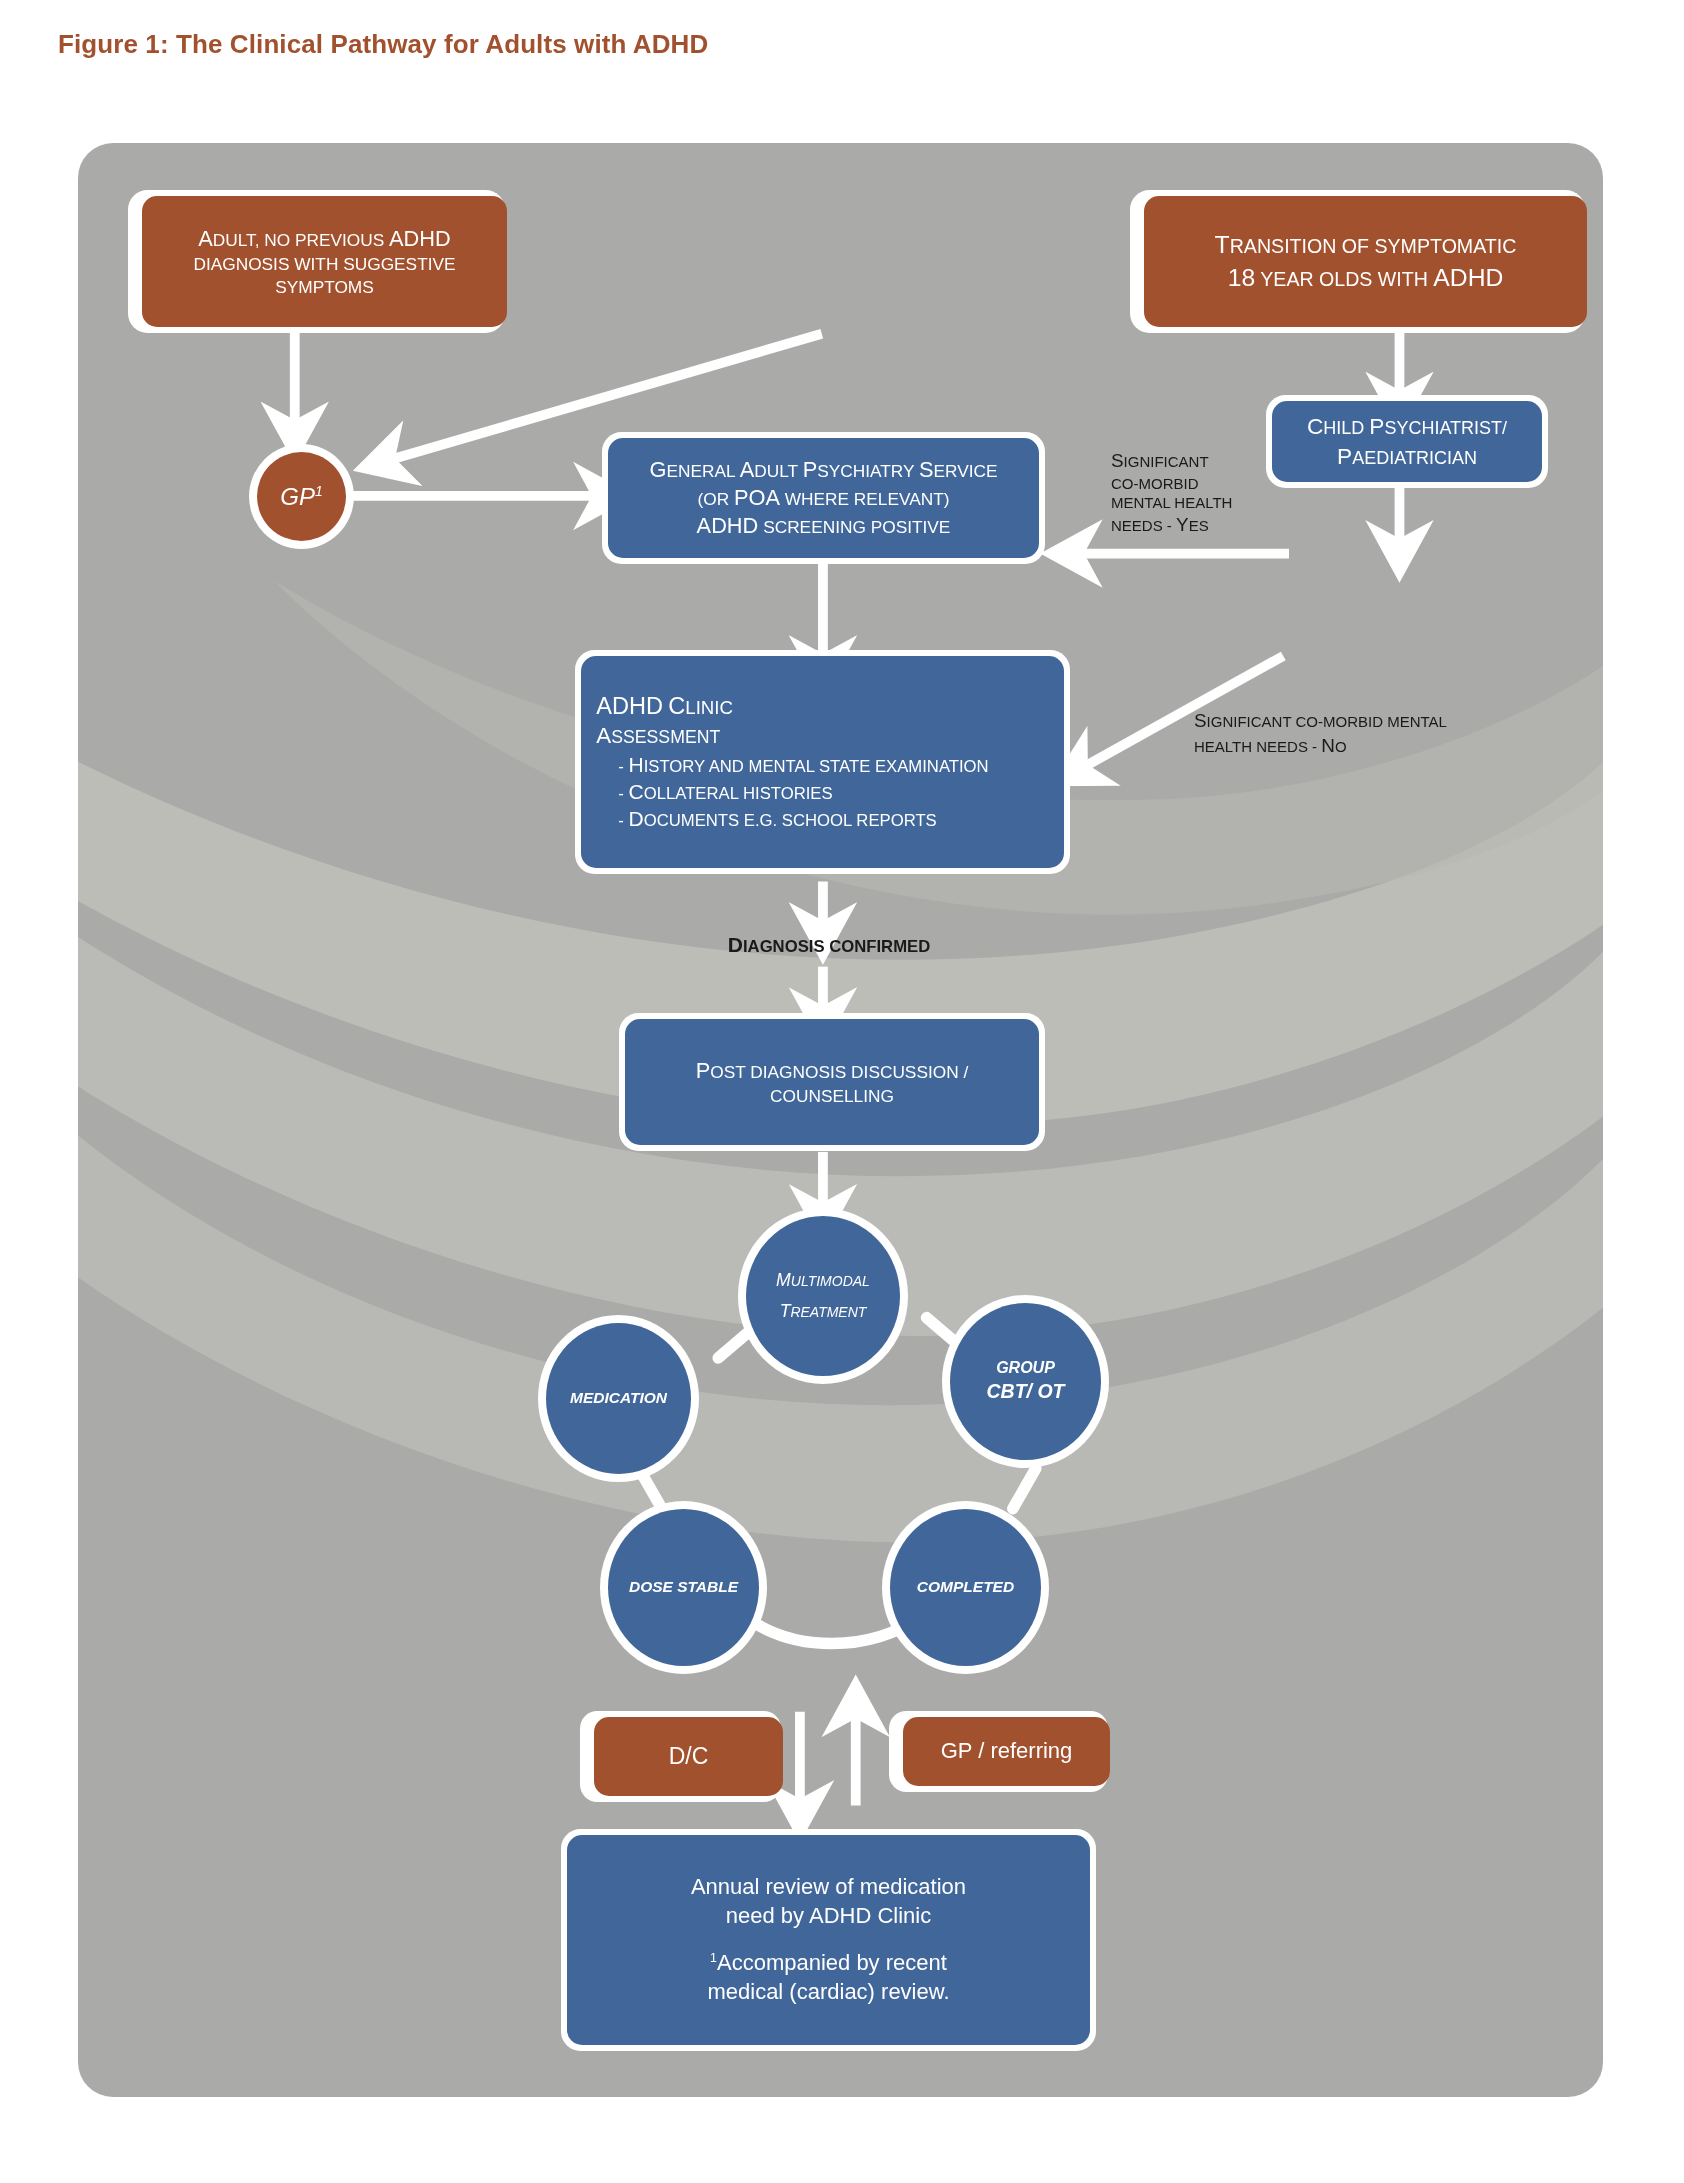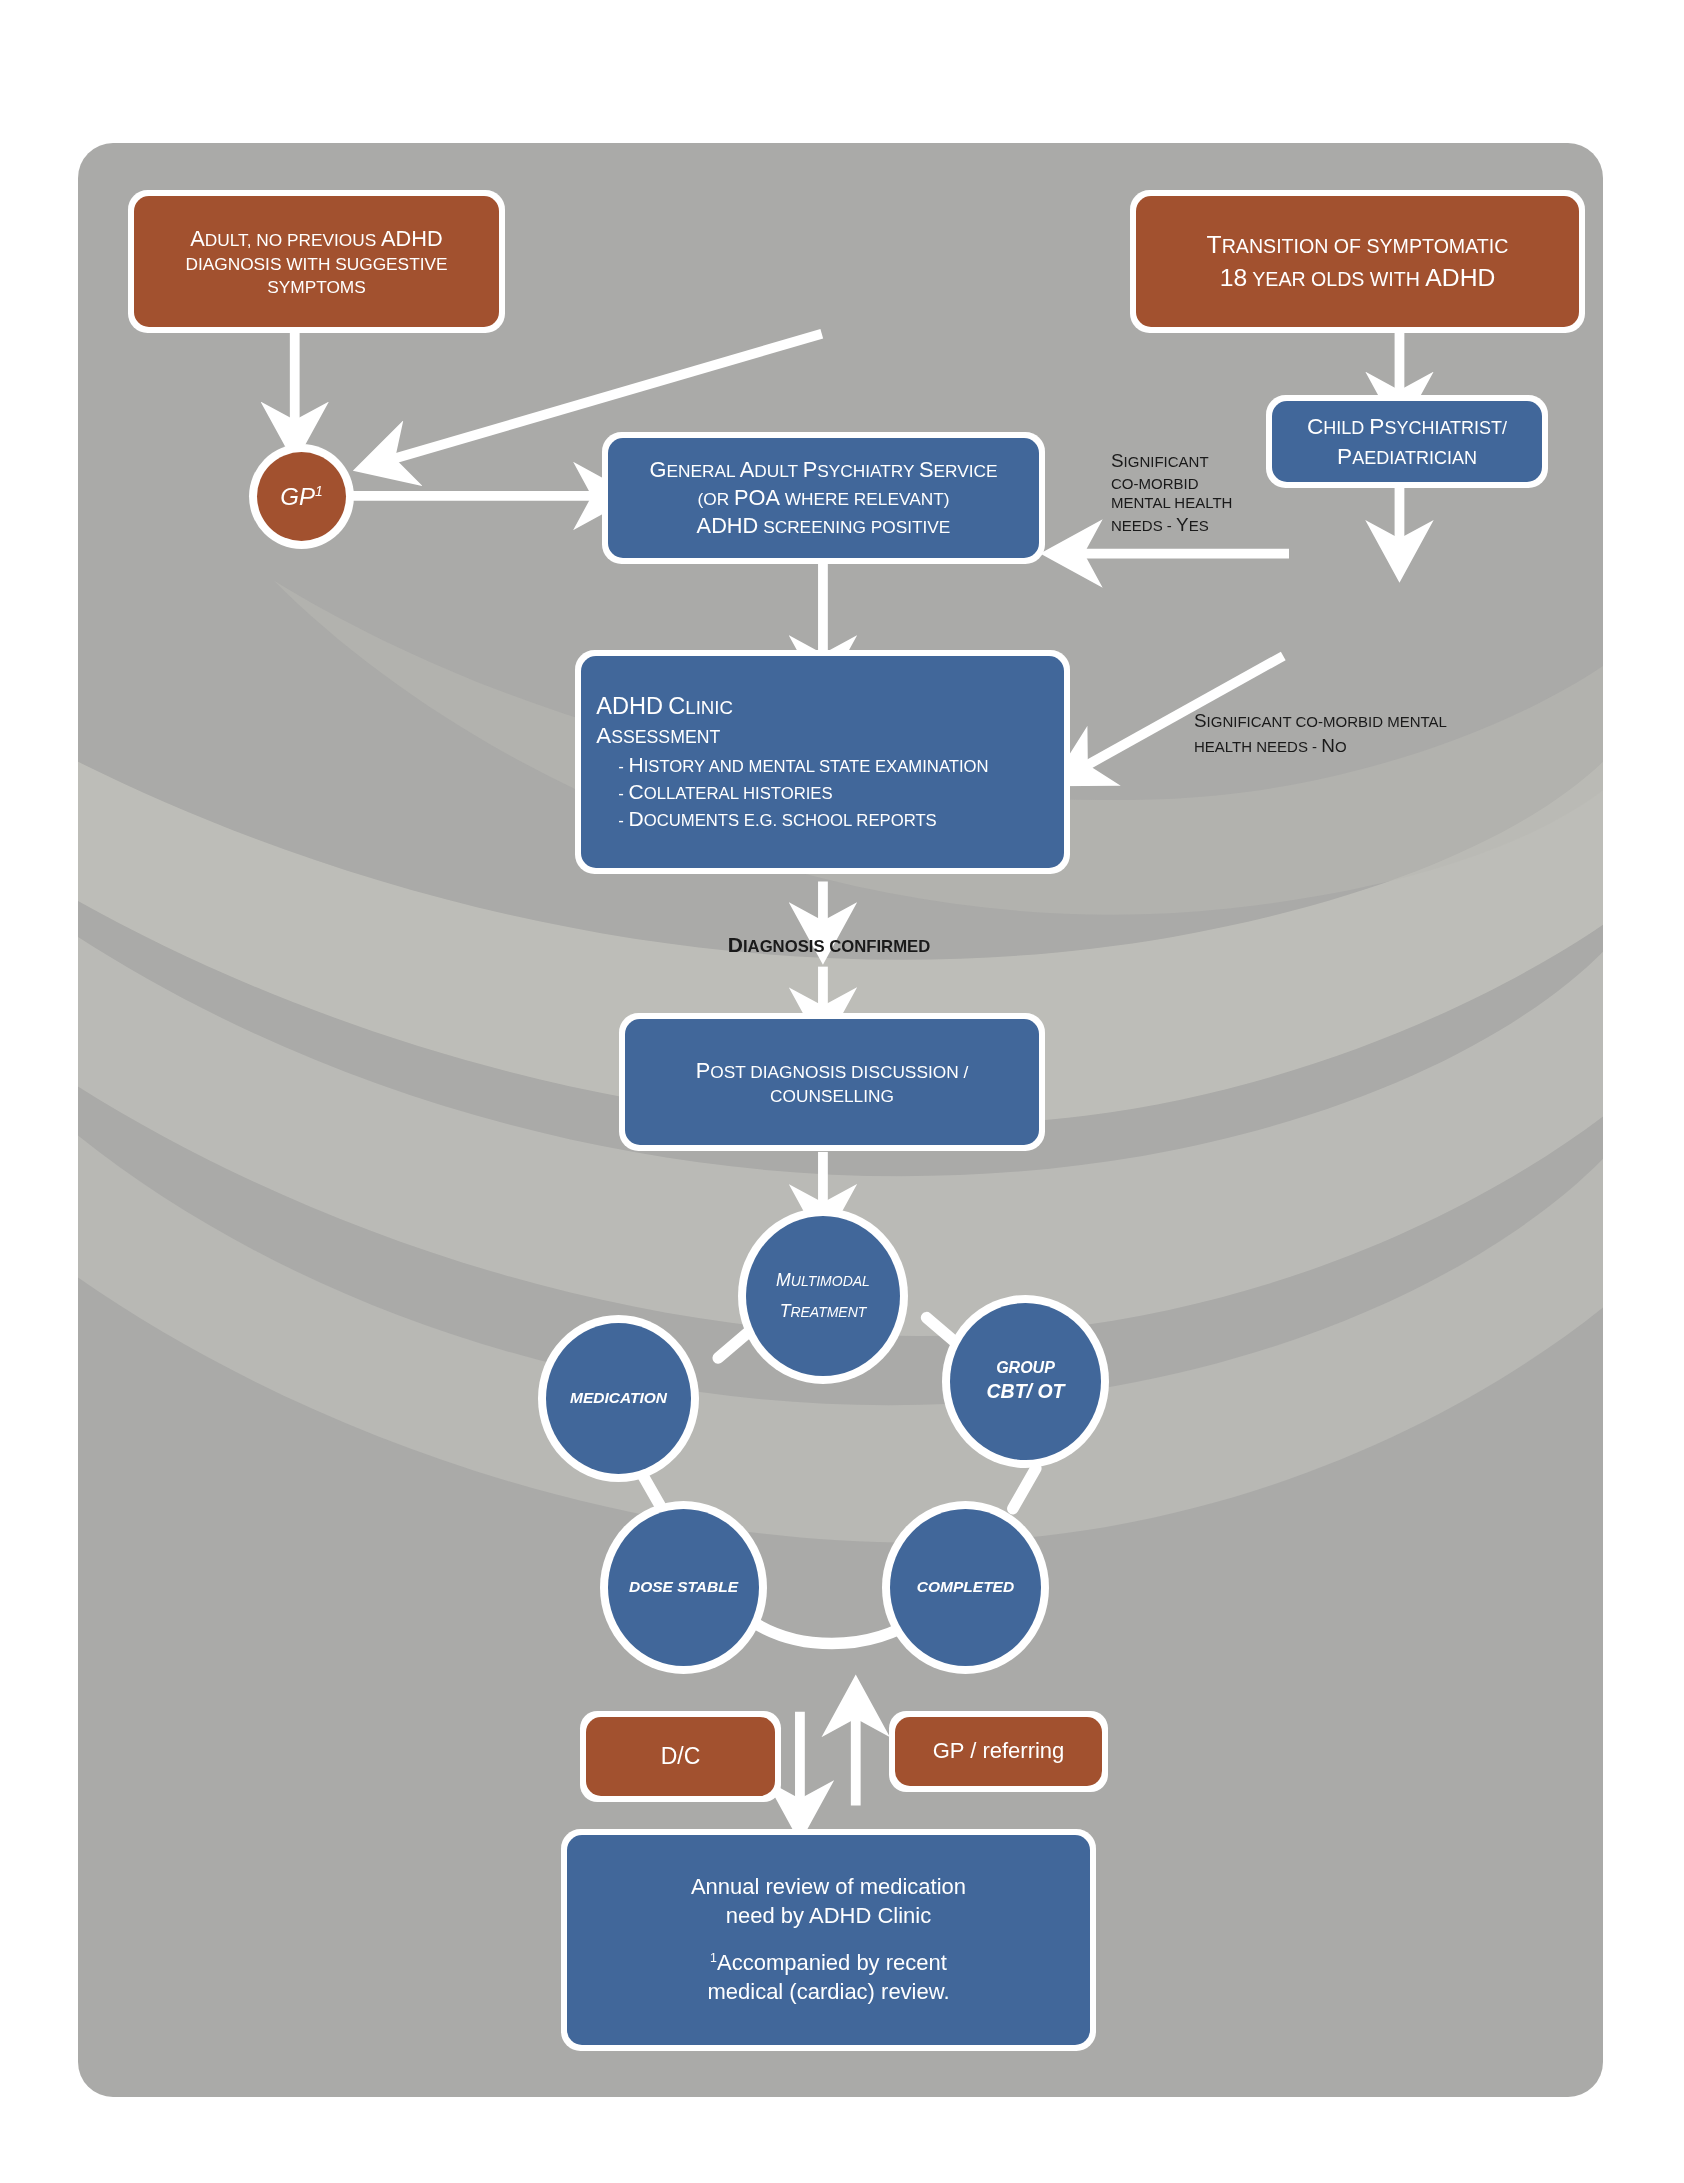--- a/index.html
+++ b/index.html
@@ -45,21 +45,21 @@
     width: 100%; height: 100%;
     border-radius: 15px;
     display: flex;
     flex-direction: column;
     align-items: center;
     justify-content: center;
     text-align: center;
     color: #ffffff;
     padding: 3.5px 9.2px;
   }
-  .brown > .fill { background: #a2512f; }
+  .brown > .fill { background: #a2512f; margin-left: 8px; }
   .blue  > .fill { background: #41679a; }
 
   
   .sc { text-transform: uppercase; }
   .sc .cap { font-size: 1.26em; }
   .line { display: block; line-height: 1.30; white-space: nowrap; }
   .lineW { display: block; line-height: 1.30; }
 
   
   .ell {
@@ -86,20 +86,21 @@
   }
   .annot .cap { font-size: 1.26em; }
 
   svg.arrows { position:absolute; left:0; top:0; width:1685px; height:2183px; pointer-events:none; }
 </style>
 </head>
 <body>
 
 <div id="root">
 
+  <div id="figure-title">Figure 1: The Clinical Pathway for Adults with ADHD</div>
 
   <div id="panel">
     <svg id="panel-swooshes" viewBox="0 0 2650 3395" preserveAspectRatio="none">
       <path d="M -30 1060 C 500 1330 1200 1500 1900 1380 C 2350 1300 2600 1150 2690 1030
                L 2690 1330 C 2500 1470 2150 1640 1750 1690 C 1100 1770 420 1560 -30 1300 Z" fill="#c3c3bd" opacity="0.78"></path>
       <path d="M -30 1360 C 450 1680 1150 1880 1850 1760 C 2300 1680 2580 1500 2690 1360
                L 2690 1660 C 2480 1830 2130 2010 1700 2060 C 1060 2130 400 1900 -30 1620 Z" fill="#c3c3bd" opacity="0.66"></path>
       <path d="M -30 1700 C 400 2060 1100 2280 1800 2160 C 2250 2080 2560 1880 2690 1720
                L 2690 1990 C 2470 2180 2110 2370 1680 2420 C 1030 2490 370 2240 -30 1950 Z" fill="#c3c3bd" opacity="0.55"></path>
       <path d="M 340 760 C 700 1120 1350 1400 2000 1330 C 2380 1290 2600 1180 2690 1090

